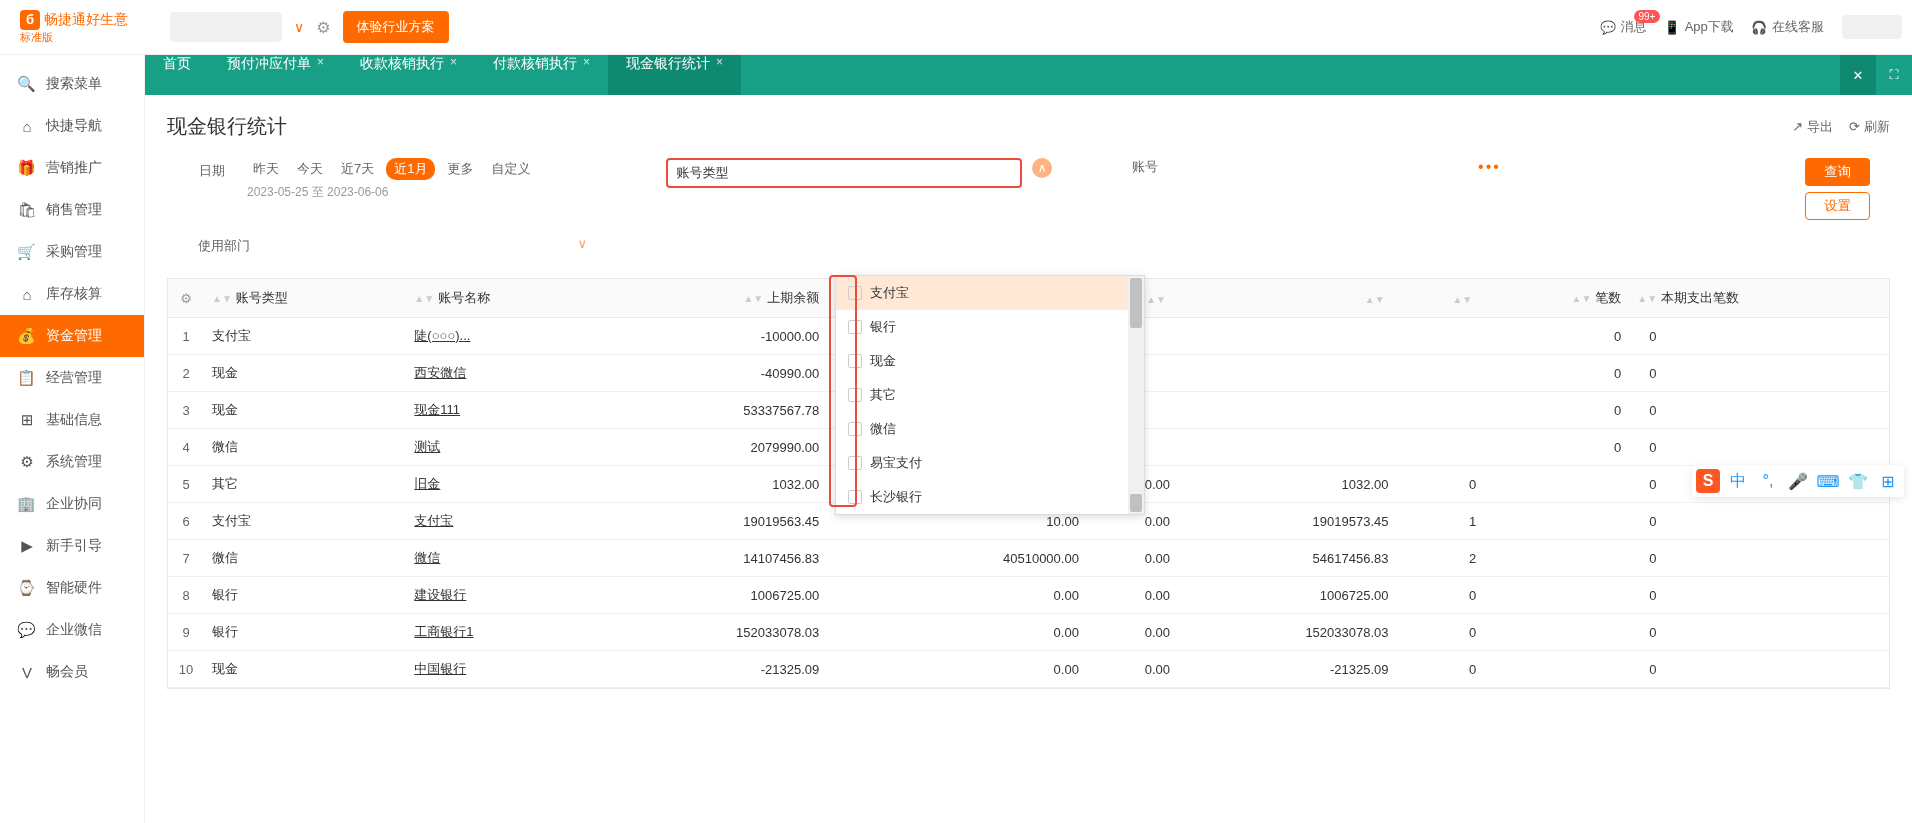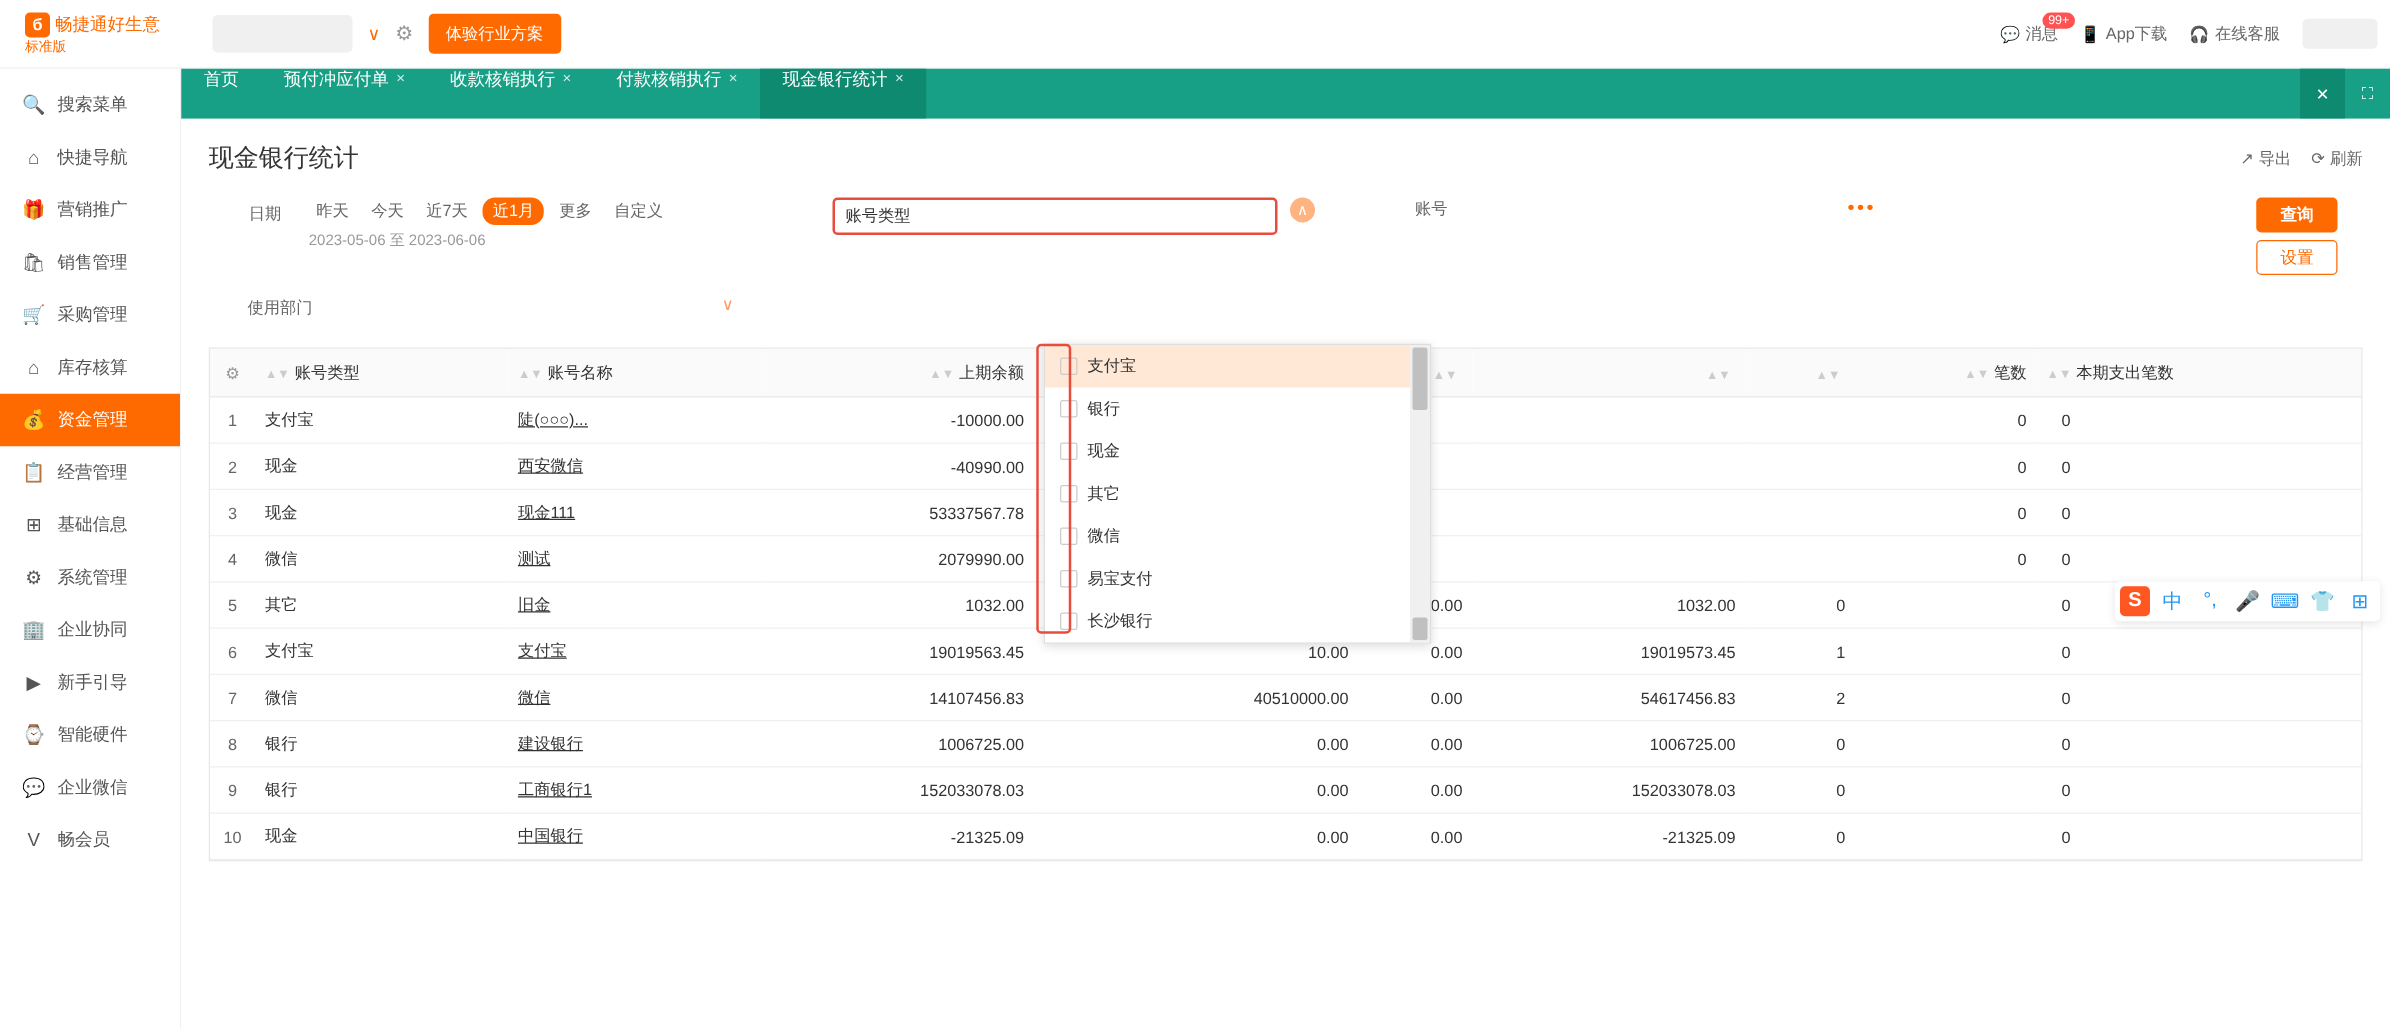--- a/index.html
+++ b/index.html
@@ -58,21 +58,21 @@
 .date-pills { display: flex; gap: 6px; align-items: center; }
 .pill { color: #666; cursor: pointer; padding: 2px 6px; font-size: 13px; }
 .pill.active { background: #ff6a00; color: #fff; border-radius: 10px; padding: 2px 8px; }
 .date-range { color: #999; font-size: 12px; }
 .type-box { border: 2px solid #e74c3c; border-radius: 4px; padding: 4px 8px; min-width: 100px; position: relative; }
 .type-input { border: none; outline: none; width: 280px; text-align: right; padding-right: 8px; }
 .collapse-btn { width: 20px; height: 20px; background: #ffb380; border-radius: 50%; color: #fff; display: flex; align-items: center; justify-content: center; cursor: pointer; font-size: 12px; }
 .acct-label { color: #666; }
 .dots { color: #ff6a00; cursor: pointer; font-size: 16px; letter-spacing: 2px; }
 .action-btns { display: flex; flex-direction: column; gap: 6px; margin-left: auto; }
-.btn-query { background: #ff6a00; color: #fff; border: none; padding: 5px 8px; border-radius: 4px; cursor: pointer; font-weight: bold; }
+.btn-query { background: #ff6a00; color: #fff; border: none; padding: 5px 8px; border-radius: 4px; cursor: pointer; }
 .btn-set { background: #fff; color: #ff6a00; border: 1px solid #ff6a00; padding: 4px 18px; border-radius: 4px; cursor: pointer; }
 
 .filter-row2 { display: flex; align-items: center; gap: 10px; padding: 0 20px 10px; }
 .dept-select { width: 320px; border: none; border-bottom: 1px solid transparent; padding: 4px; color: #ff9a5a; text-align: right; cursor: pointer; }
 
 
 .dropdown { position: absolute; top: 180px; left: 690px; width: 310px; background: #fff; border: 1px solid #ddd; box-shadow: 0 2px 8px rgba(0,0,0,0.15); z-index: 100; }
 .dropdown-highlight { position: absolute; top: 180px; left: 684px; width: 28px; height: 232px; border: 2px solid #e74c3c; border-radius: 4px; z-index: 101; pointer-events: none; }
 .dd-item { padding: 8px 12px; display: flex; align-items: center; gap: 8px; cursor: pointer; }
 .dd-item:first-child { background: #ffe8d6; }
@@ -240,21 +240,21 @@
           <div class="filter-label">日期</div>
           <div class="date-opts">
             <div class="date-pills" id="date-pills">
                 <span class="pill">昨天</span>
                 <span class="pill">今天</span>
                 <span class="pill">近7天</span>
                 <span class="pill active">近1月</span>
                 <span class="pill">更多</span>
                 <span class="pill">自定义</span>
               </div>
-            <div class="date-range">2023-05-06 至 2023-06-06</div>
+            <div class="date-range">2023-05-25 至 2023-06-06</div>
           </div>
         </div>
         <div class="filter-group" style="margin-left:110px;">
           <div class="type-box">
             <span>账号类型</span>
             <input class="type-input" style="">
           </div>
           <div class="collapse-btn">∧</div>
         </div>
         <div class="filter-group" style="margin-left:60px;">

